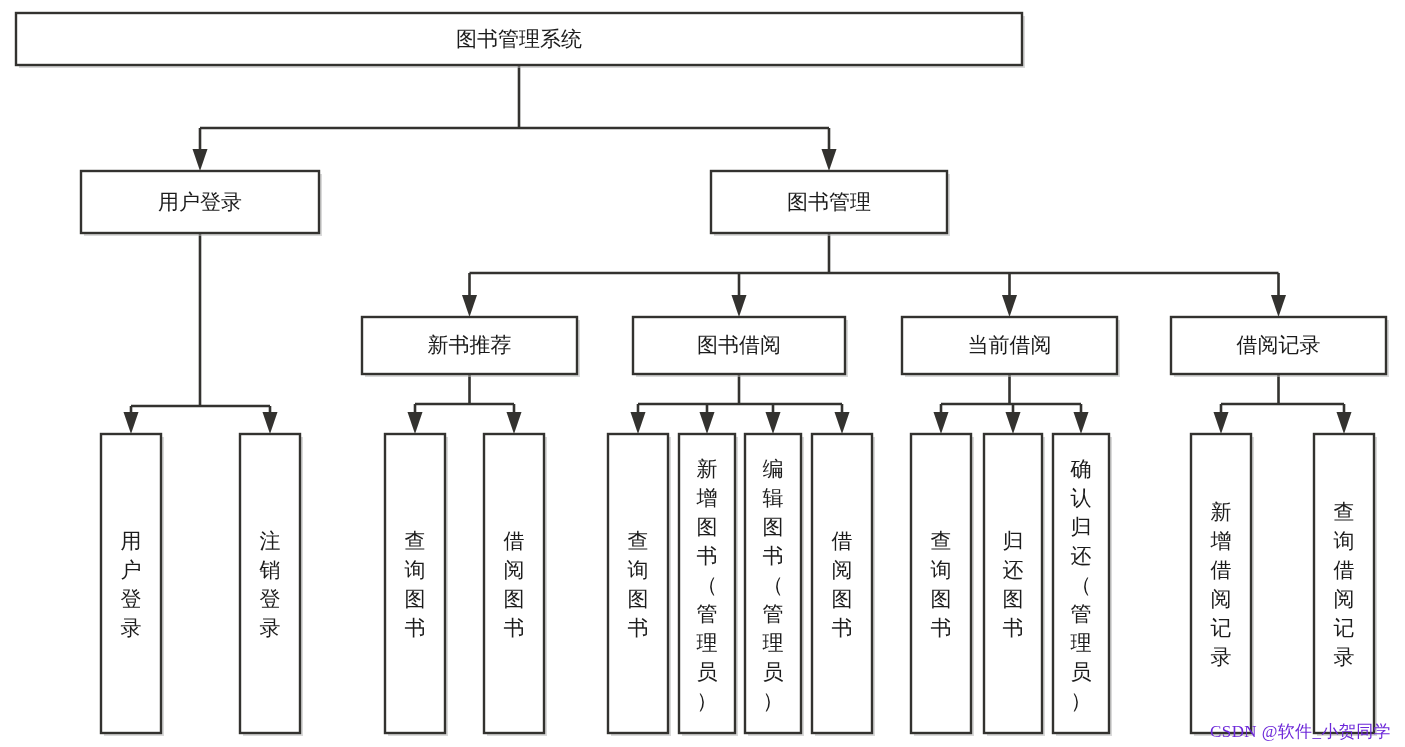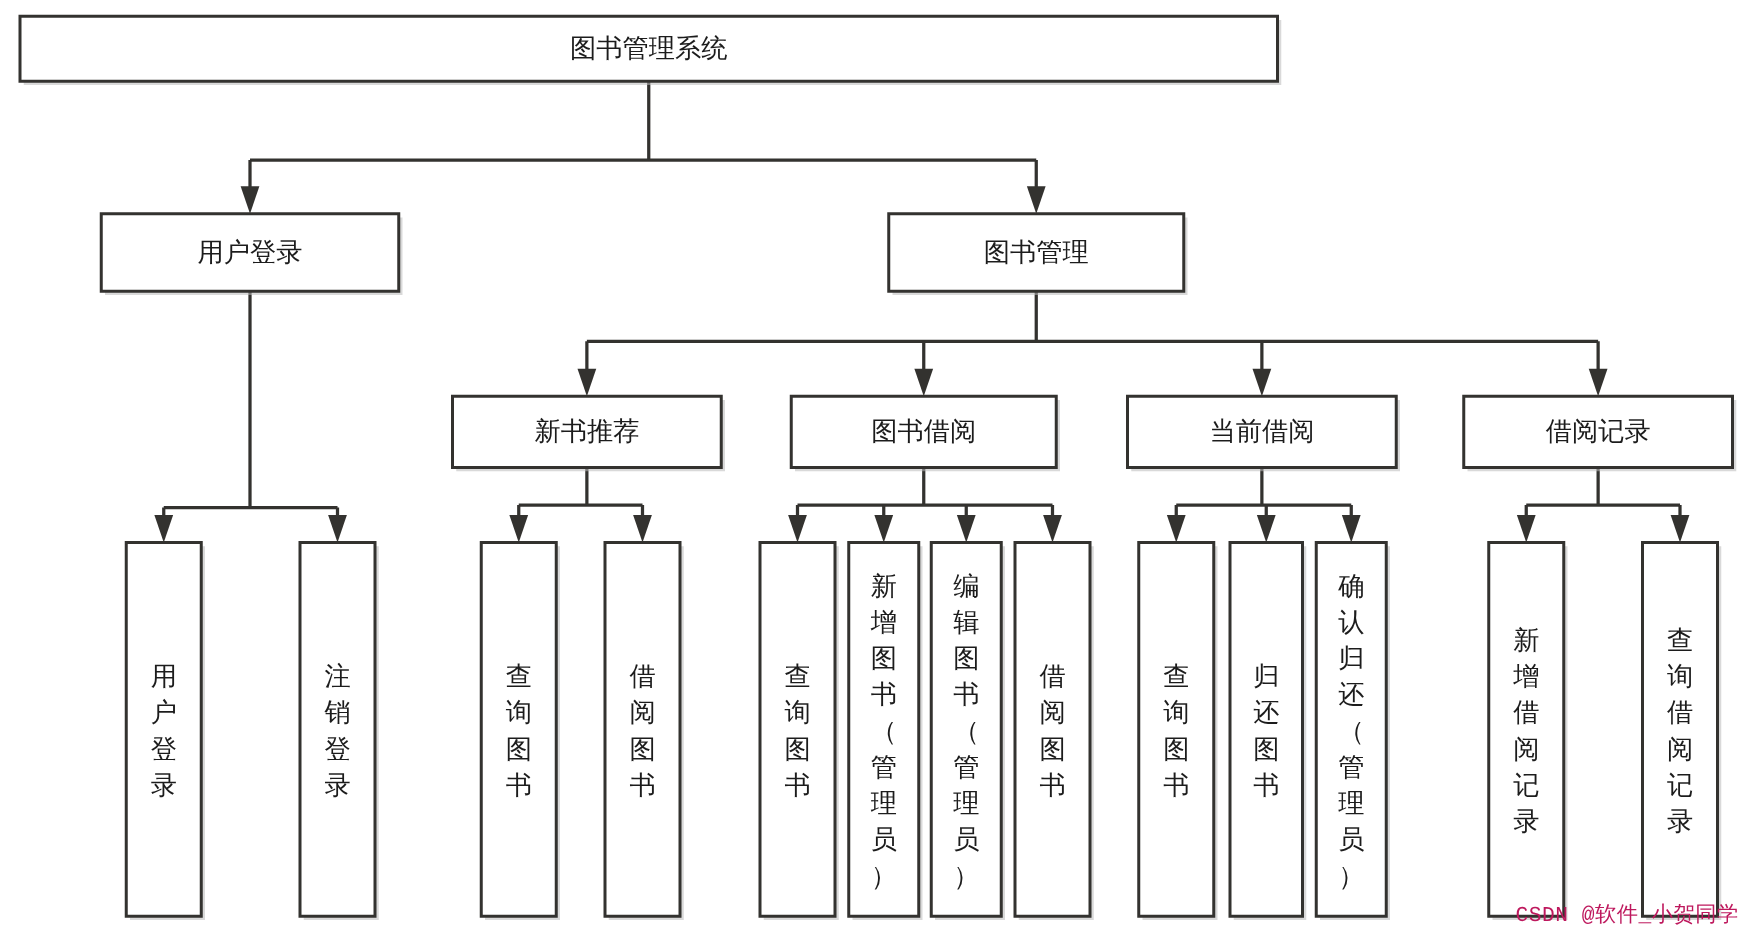--- a/index.html
+++ b/index.html
@@ -56,23 +56,23 @@
   .node-label-v {
     font-family: "Liberation Sans", "DejaVu Sans", sans-serif;
     font-size: 21px;
     fill: #1c1c1c;
     text-anchor: middle;
   }
   .watermark {
     position: absolute;
     right: 14px;
     bottom: 4px;
-    font-family: Liberation Mono, monospace;
+    font-family: Liberation Serif, serif;
     font-size: 17px;
-    color: #be185d;
+    color: #6d28d9;
     letter-spacing: 0.4px;
     white-space: nowrap;
     user-select: none;
   }
 </style>
 </head>
 <body>
 
 <div id="diagram-root">
   <svg id="tree-svg" viewBox="0 0 1405 747" xmlns="http://www.w3.org/2000/svg">

